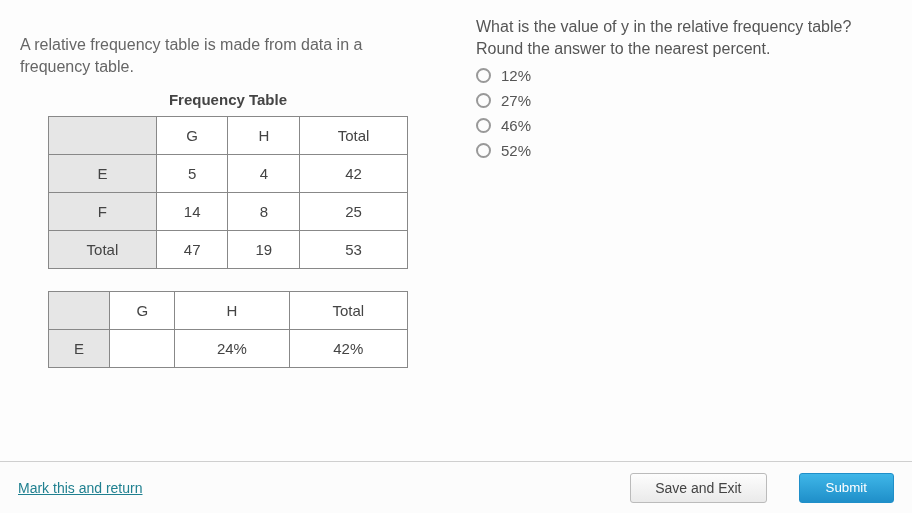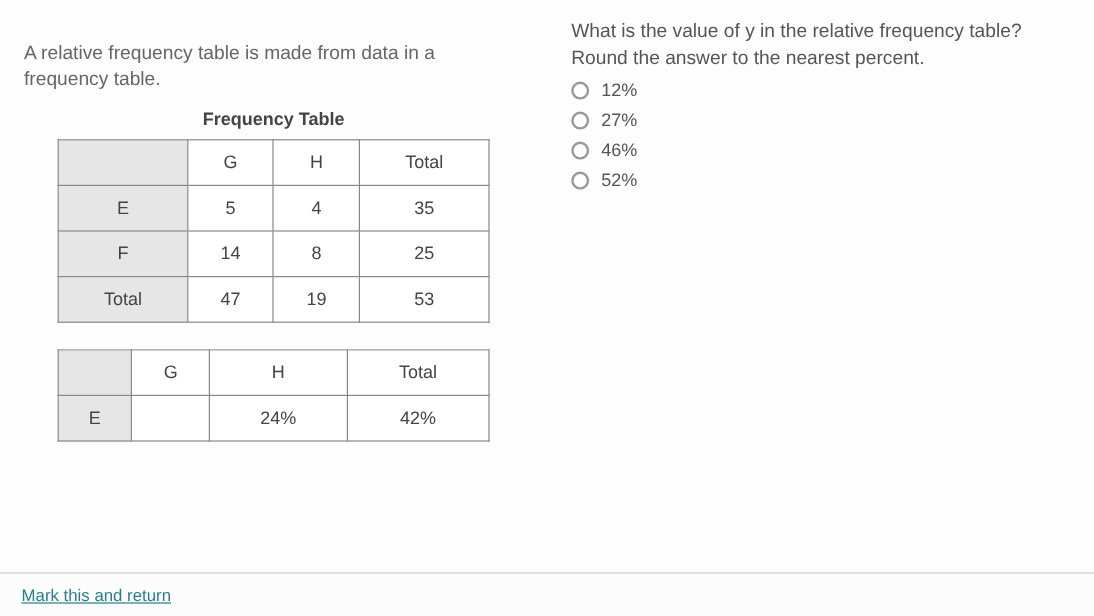--- a/index.html
+++ b/index.html
@@ -44,21 +44,21 @@
 .cutoff { overflow: hidden; height: 78px; }
 .options { display: flex; flex-direction: column; gap: 8px; }
 .option { display: flex; align-items: center; gap: 10px; font-size: 15px; color: #555; cursor: pointer; }
 .radio {
   width: 15px; height: 15px; border: 2px solid #999; border-radius: 50%;
   display: inline-block; flex-shrink: 0;
 }
 .footer {
   position: absolute;
   left: 0; right: 0; bottom: 0;
-  height: 36px;
+  height: 52px;
   border-top: 1px solid #cfcfcf;
   background: #fcfcfc;
   display: flex;
   align-items: center;
   padding: 0 18px;
   gap: 18px;
 }
 .mark-link {
   color: #208090;
   font-size: 14px;
@@ -124,21 +124,21 @@
           <tr>
         <td class="rowhead"></td>
         <td>G</td>
         <td>H</td>
         <td>Total</td>
       </tr>
       <tr>
         <td class="rowhead">E</td>
         <td>5</td>
         <td>4</td>
-        <td>35</td>
+        <td>42</td>
       </tr>
       <tr>
         <td class="rowhead">F</td>
         <td>14</td>
         <td>8</td>
         <td>25</td>
       </tr>
       <tr>
         <td class="rowhead">Total</td>
         <td>47</td>
@@ -188,13 +188,15 @@
         <span>52%</span>
       </div>
     </div>
   </div>
 
 </div>
 
 <div class="footer">
   <a class="mark-link">Mark this and return</a>
   <div class="spacer"></div>
+  <button class="btn">Save and Exit</button>
+  <button class="btn-submit">Submit</button>
 </div>
 
 </body></html>

